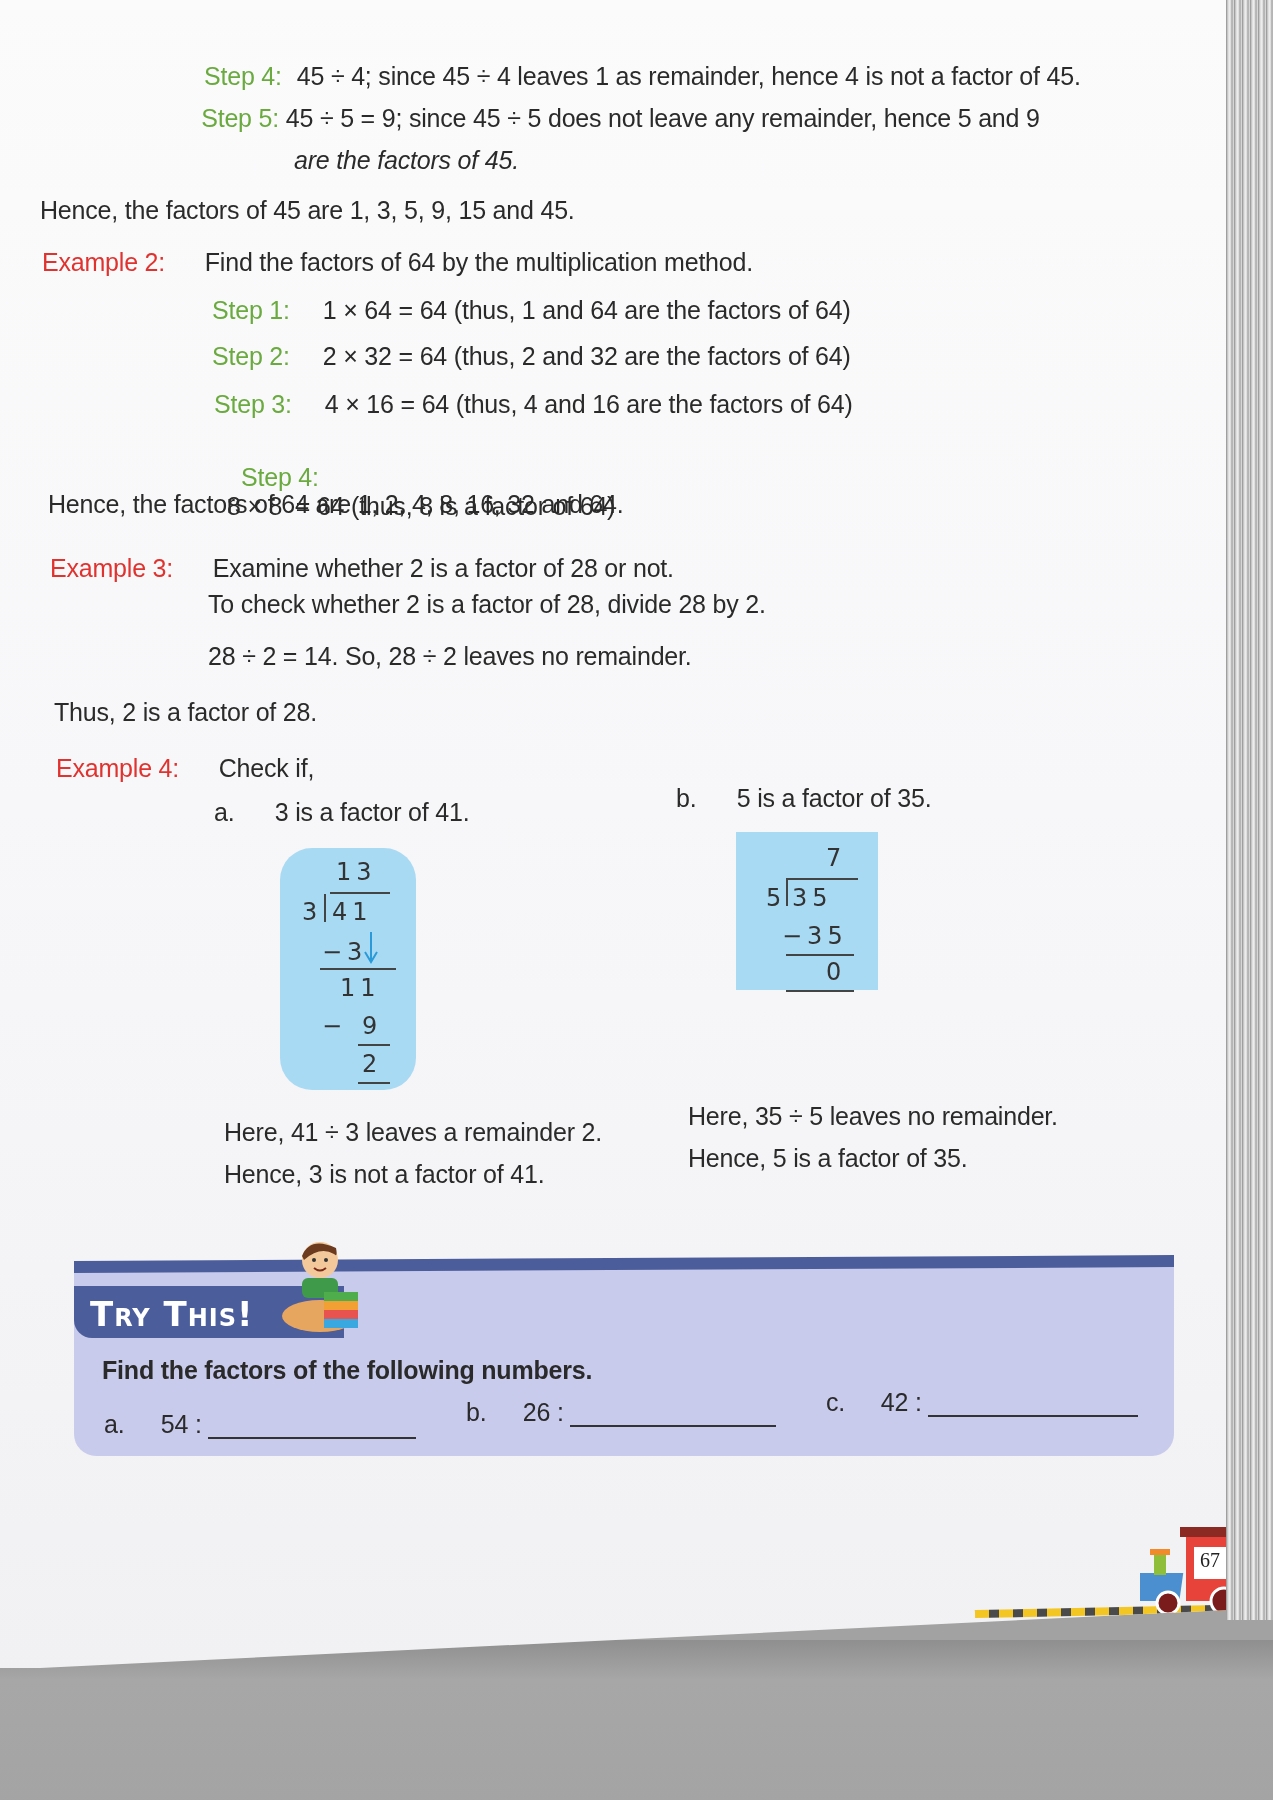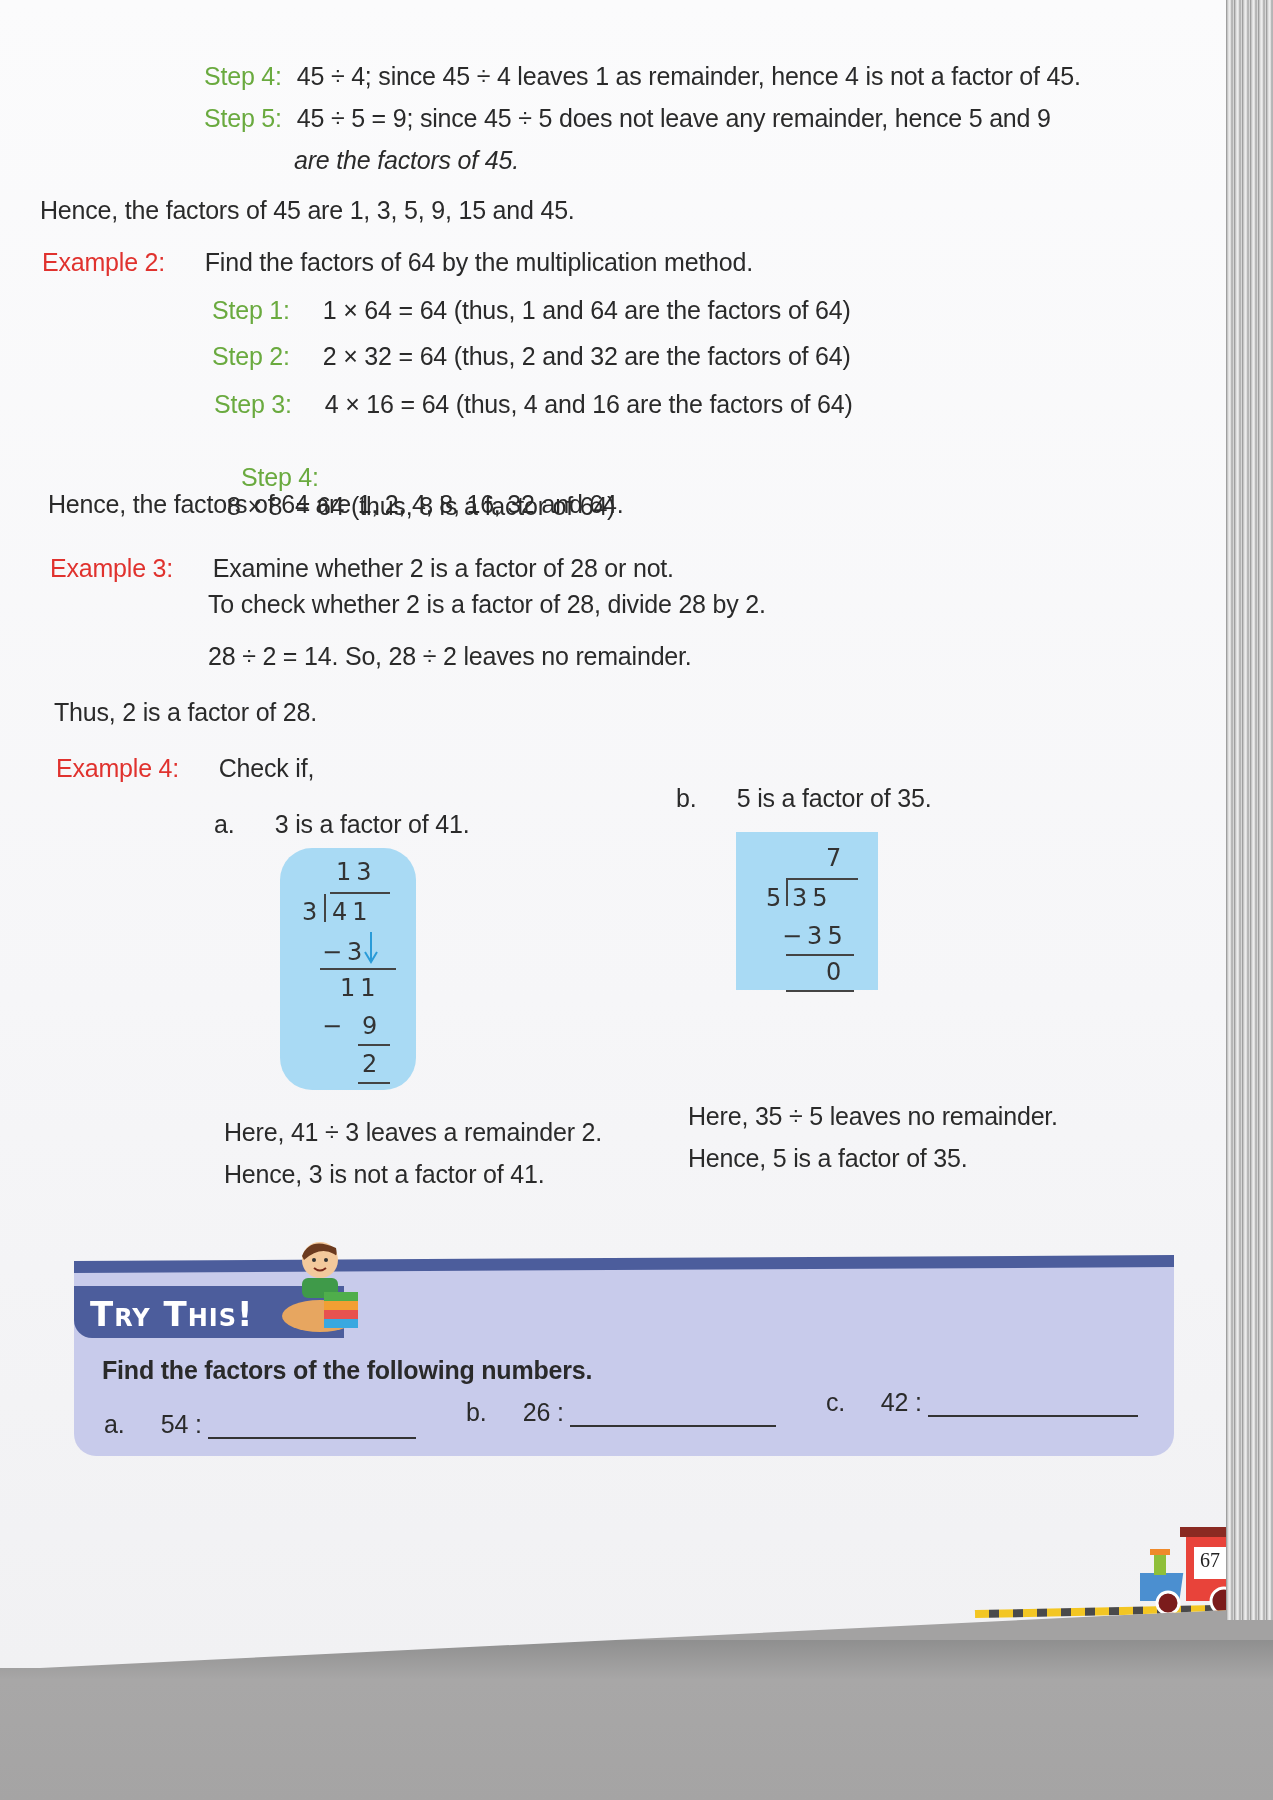--- a/index.html
+++ b/index.html
@@ -63,21 +63,21 @@
 </head>
 <body>
 
 <div class="bottom-shadow"></div>
 <div class="page">
 
   <div class="line" style="left:190px; top:62px;">
     <span class="green label" style="width:86px">Step 4:</span>
     <span>45 ÷ 4; since 45 ÷ 4 leaves 1 as remainder, hence 4 is not a factor of 45.</span>
   </div>
-  <div class="line" style="left:190px; top:104px;">
+  <div class="line" style="left:179px; top:104px;text-align:right;">
     <span class="green label" style="width:86px">Step 5:</span>
     <span>45 ÷ 5 = 9; since 45 ÷ 5 does not leave any remainder, hence 5 and 9</span>
   </div>
   <div class="line" style="left:294px; top:146px;font-style:italic;">are the factors of 45.</div>
   <div class="line" style="left:40px; top:196px;">Hence, the factors of 45 are 1, 3, 5, 9, 15 and 45.</div>
 
   <div class="line" style="left:42px; top:248px;">
     <span class="red label" style="width:156px">Example 2:</span>
     <span>Find the factors of 64 by the multiplication method.</span>
   </div>
@@ -104,21 +104,21 @@
     <span>Examine whether 2 is a factor of 28 or not.</span>
   </div>
   <div class="line" style="left:208px; top:590px;">To check whether 2 is a factor of 28, divide 28 by 2.</div>
   <div class="line" style="left:208px; top:642px;">28 ÷ 2 = 14. So, 28 ÷ 2 leaves no remainder.</div>
   <div class="line" style="left:54px; top:698px;">Thus, 2 is a factor of 28.</div>
 
   <div class="line" style="left:56px; top:754px;">
     <span class="red label" style="width:156px">Example 4:</span>
     <span>Check if,</span>
   </div>
-  <div class="line" style="left:214px; top:798px;margin-top:12px;">
+  <div class="line" style="left:214px; top:798px;">
     <span class="label" style="width:54px">a.</span>
     <span>3 is a factor of 41.</span>
   </div>
   <div class="line" style="left:676px; top:784px;">
     <span class="label" style="width:54px">b.</span>
     <span>5 is a factor of 35.</span>
   </div>
 
   <div class="divbox" style="left:280px; top:848px; width:136px; height:242px;border-radius:32px;">
     <div class="row" style="left:56px; top:10px;">13</div>

